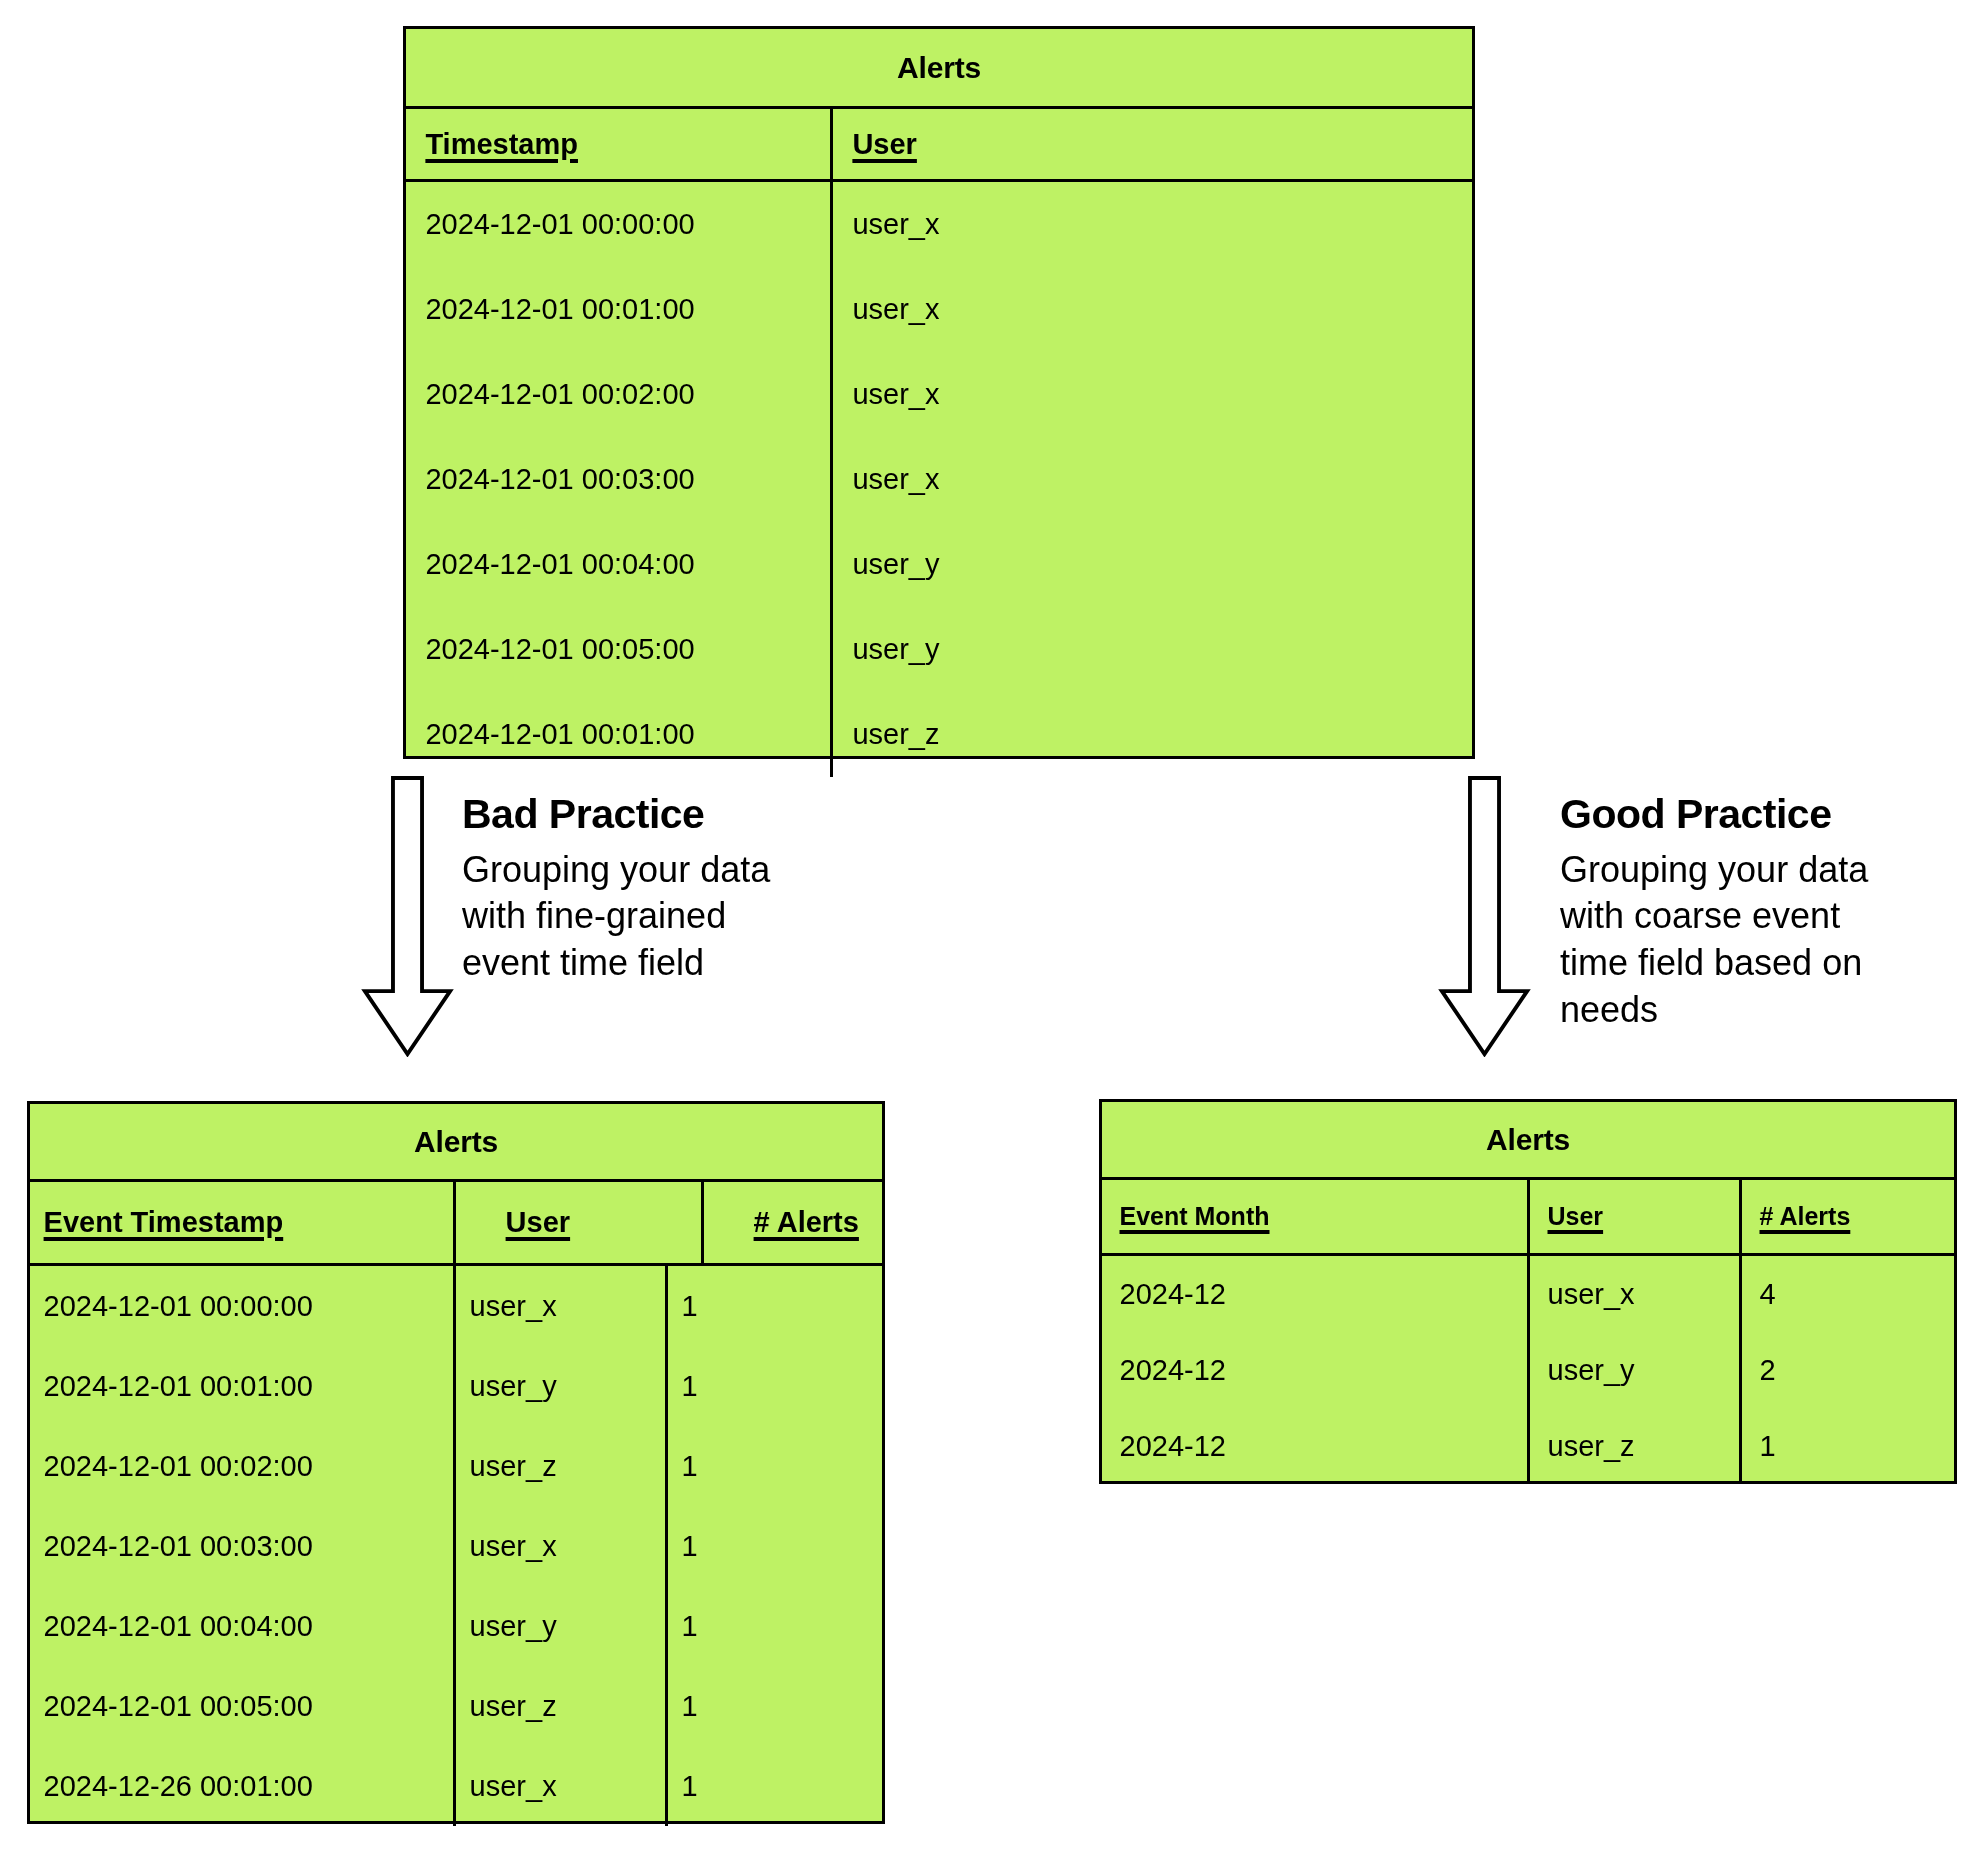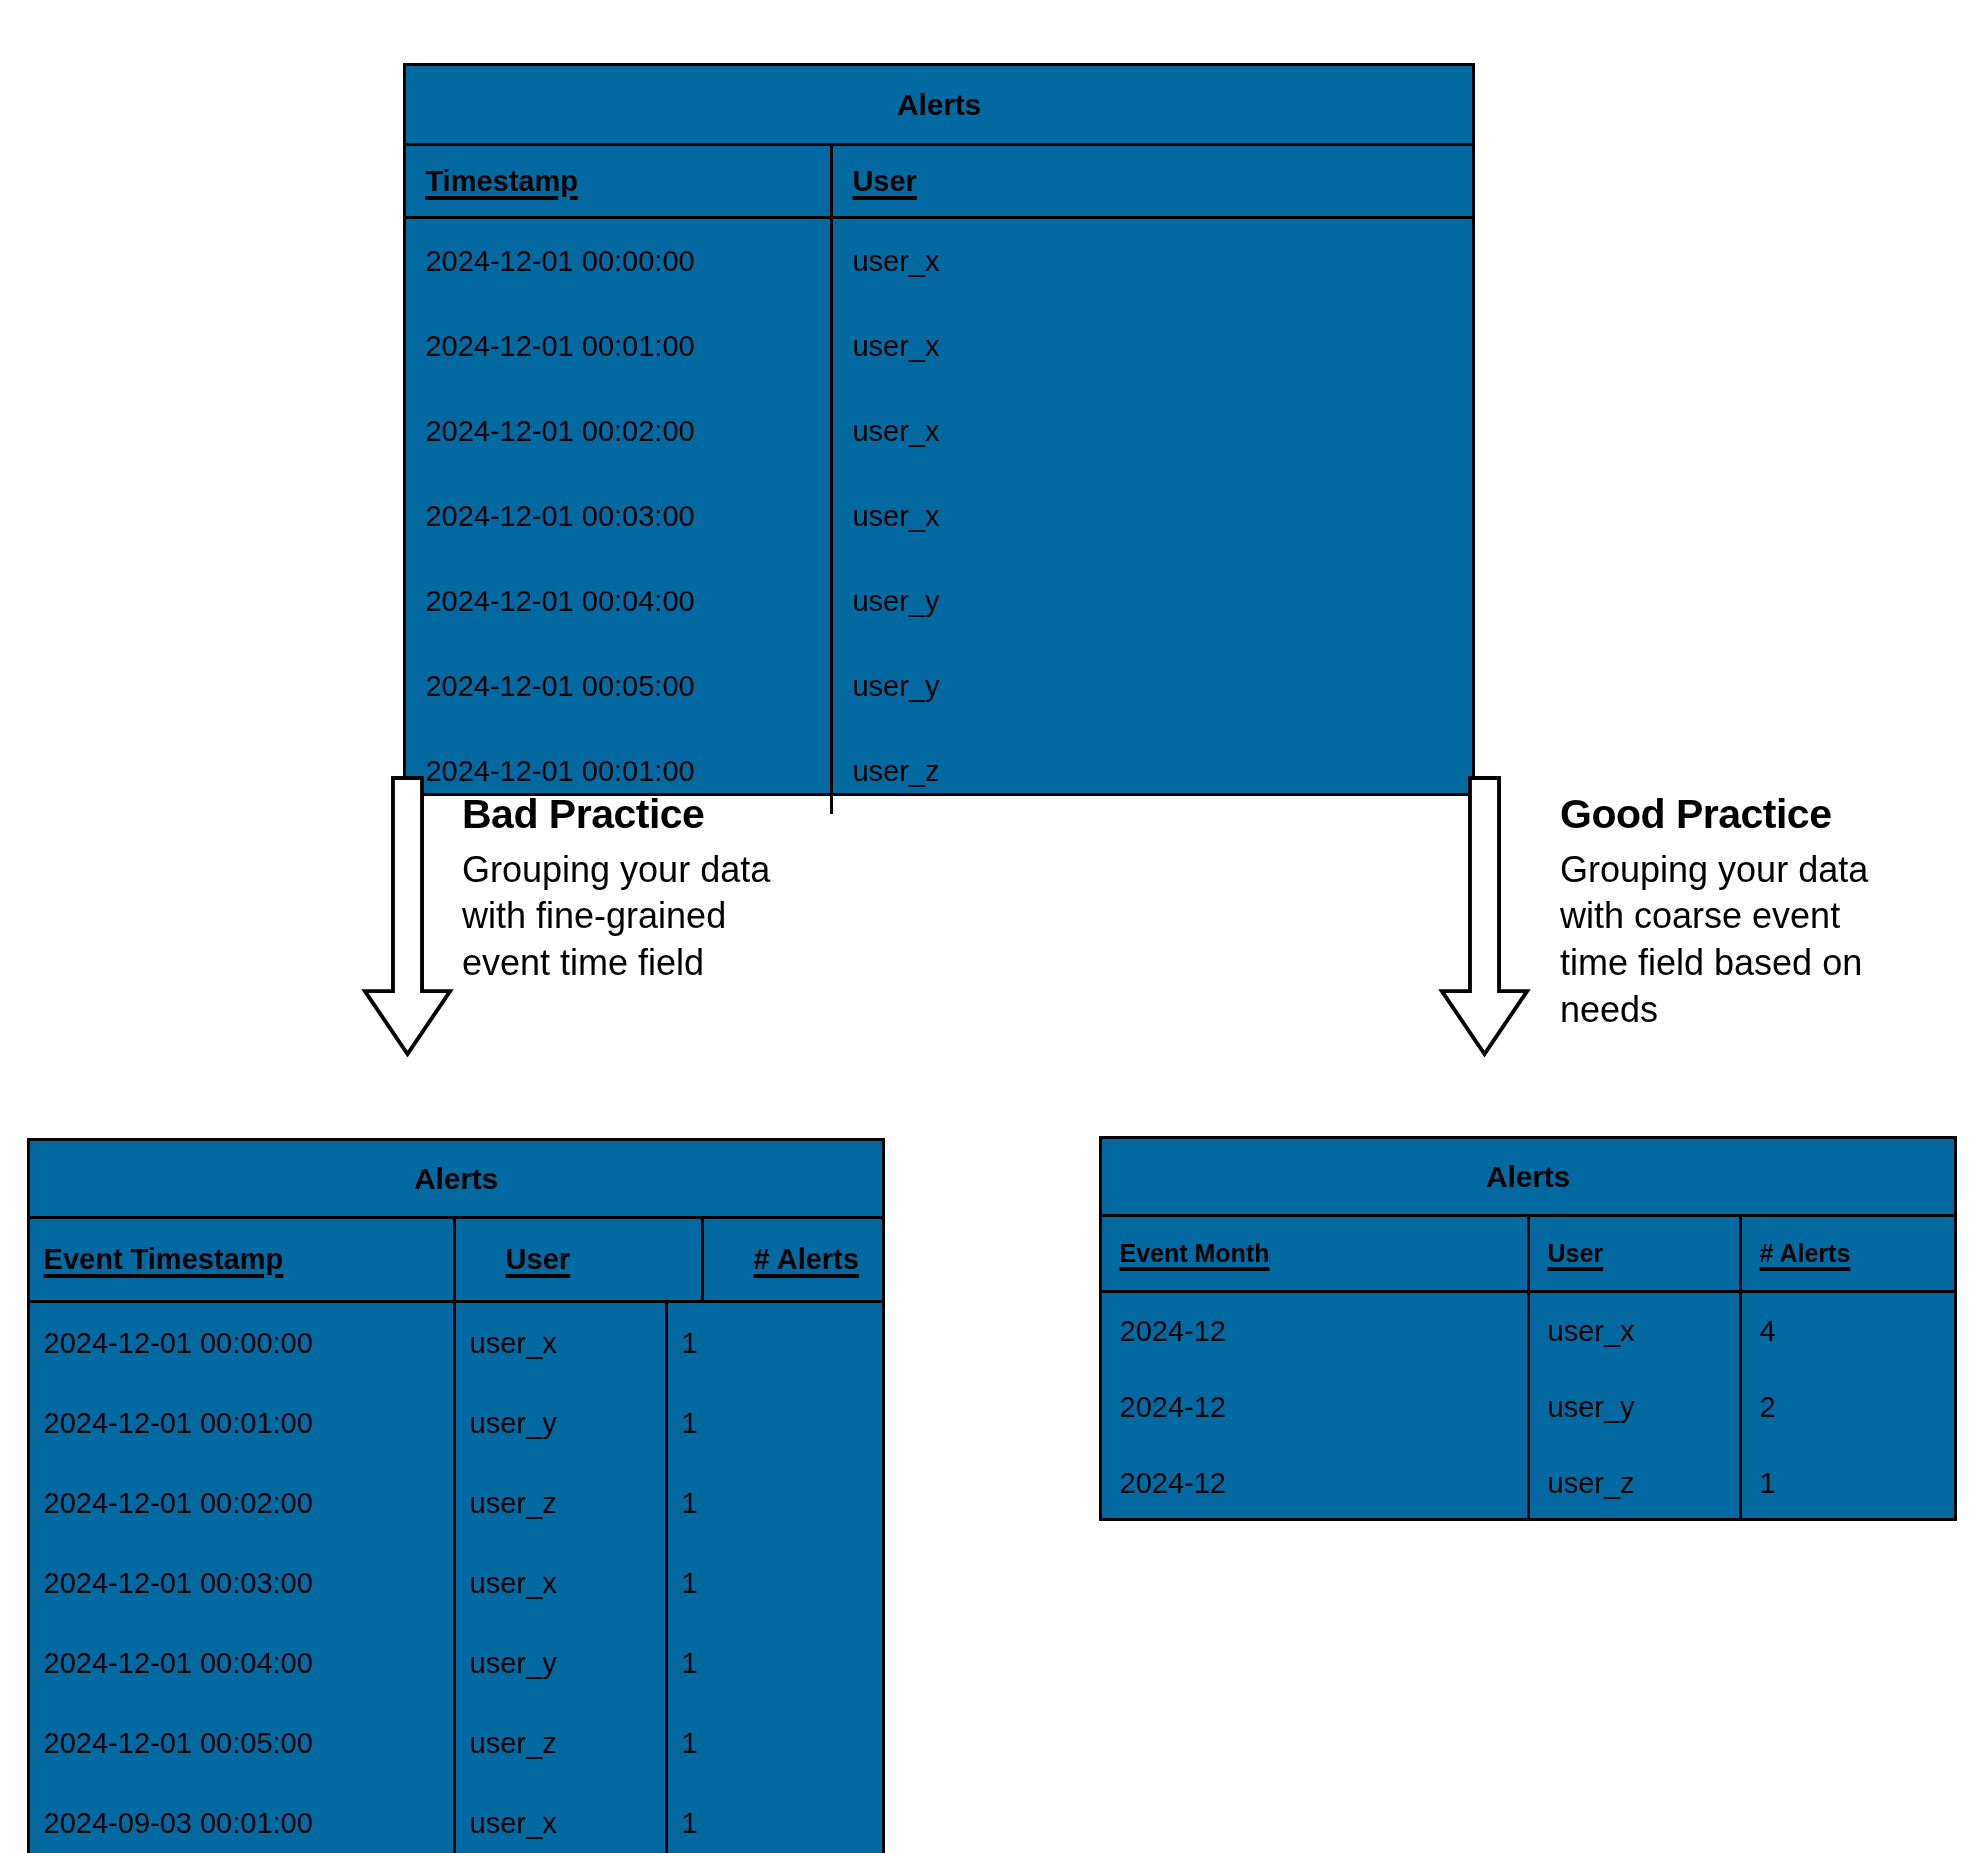--- a/index.html
+++ b/index.html
@@ -14,22 +14,21 @@
     position: relative;
     font-family: "Liberation Sans", sans-serif;
     color: #000000;
     overflow: hidden;
   }
 
   
   .tbl {
     position: absolute;
     border: 3.9px solid #000;
-    background: #0369a1;
-    margin-top: 37px;
+    background: #bef264;
   }
   .tbl-title {
     border-bottom: 3.9px solid #000;
     display: flex;
     align-items: center;
     justify-content: center;
     font-weight: bold;
     letter-spacing: -0.2px;
   }
   .tbl-grid {
@@ -204,21 +203,21 @@
     <div class="cell">1</div>
     <div class="cell">2024-12-01 00:03:00</div>
     <div class="cell">user_x</div>
     <div class="cell">1</div>
     <div class="cell">2024-12-01 00:04:00</div>
     <div class="cell">user_y</div>
     <div class="cell">1</div>
     <div class="cell">2024-12-01 00:05:00</div>
     <div class="cell">user_z</div>
     <div class="cell">1</div>
-    <div class="cell">2024-09-03 00:01:00</div>
+    <div class="cell">2024-12-26 00:01:00</div>
     <div class="cell">user_x</div>
     <div class="cell">1</div>
   </div>
 </div>
 
 <div class="tbl" id="good-table">
   <div class="tbl-title">Alerts</div>
   <div class="hrow-wrap">
     <div class="hcell">
         <span>Event Month</span>

